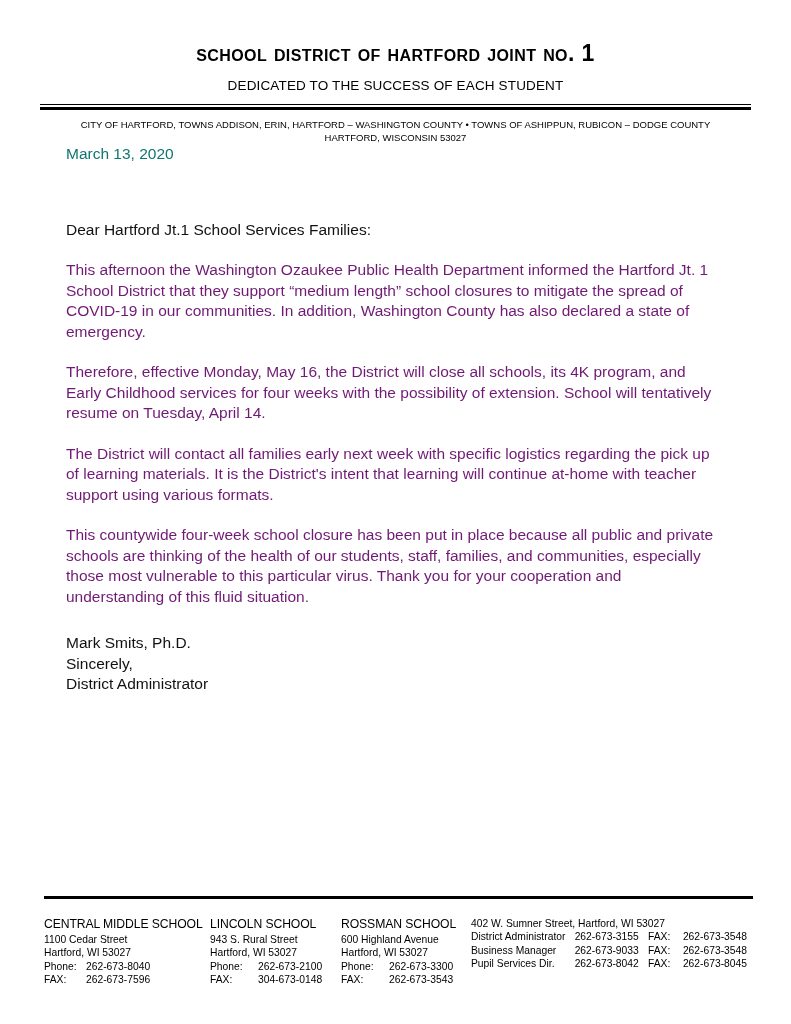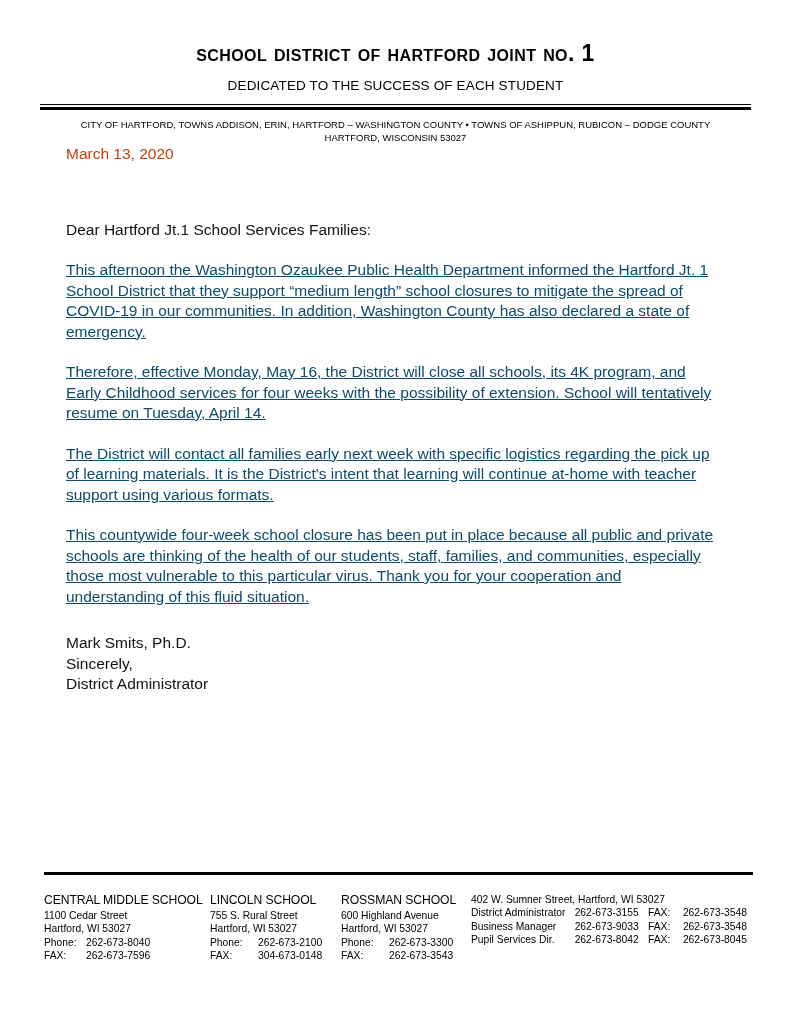--- a/index.html
+++ b/index.html
@@ -84,49 +84,48 @@
   
   .letter-body {
     position: absolute;
     left: 66px;
     top: 144px;
     width: 652px;
   }
   .letter-date {
     font-size: 15.5px;
     line-height: 20px;
-    color: #c2410c;
+    color: #0f766e;
   }
   .salutation {
     font-size: 15.5px;
     line-height: 20px;
     margin-top: 56px;
     color: #111111;
   }
   .para {
     font-size: 15.5px;
     line-height: 20.5px;
     margin-top: 20px;
-    color: #0c4a6e;
+    color: #701a75;
     text-align: left;
-    text-decoration: underline;
   }
   .signoff {
     margin-top: 26px;
     font-size: 15.5px;
     line-height: 20.5px;
     color: #111111;
   }
   .signoff div { white-space: nowrap; }
 
   
   .footer {
     position: absolute;
     left: 44px;
-    top: 872px;
+    top: 896px;
     width: 709px;
   }
   .footer-rule {
     width: 100%;
     height: 3px;
     background: #000000;
   }
   .footer-cols {
     display: flex;
     align-items: flex-start;
@@ -212,21 +211,21 @@
         <div class="fline">
           <span class="fline-lbl">Phone:</span><span>262-673-8040</span>
         </div>
         <div class="fline">
           <span class="fline-lbl">FAX:</span><span>262-673-7596</span>
         </div>
       </div>
 
       <div class="fcol fcol-2">
         <div class="fcol-name">LINCOLN SCHOOL</div>
-        <div class="fline">755 S. Rural Street</div>
+        <div class="fline">943 S. Rural Street</div>
         <div class="fline">Hartford, WI 53027</div>
         <div class="fline">
           <span class="fline-lbl">Phone:</span><span>262-673-2100</span>
         </div>
         <div class="fline">
           <span class="fline-lbl">FAX:</span><span>304-673-0148</span>
         </div>
       </div>
 
       <div class="fcol fcol-3">

